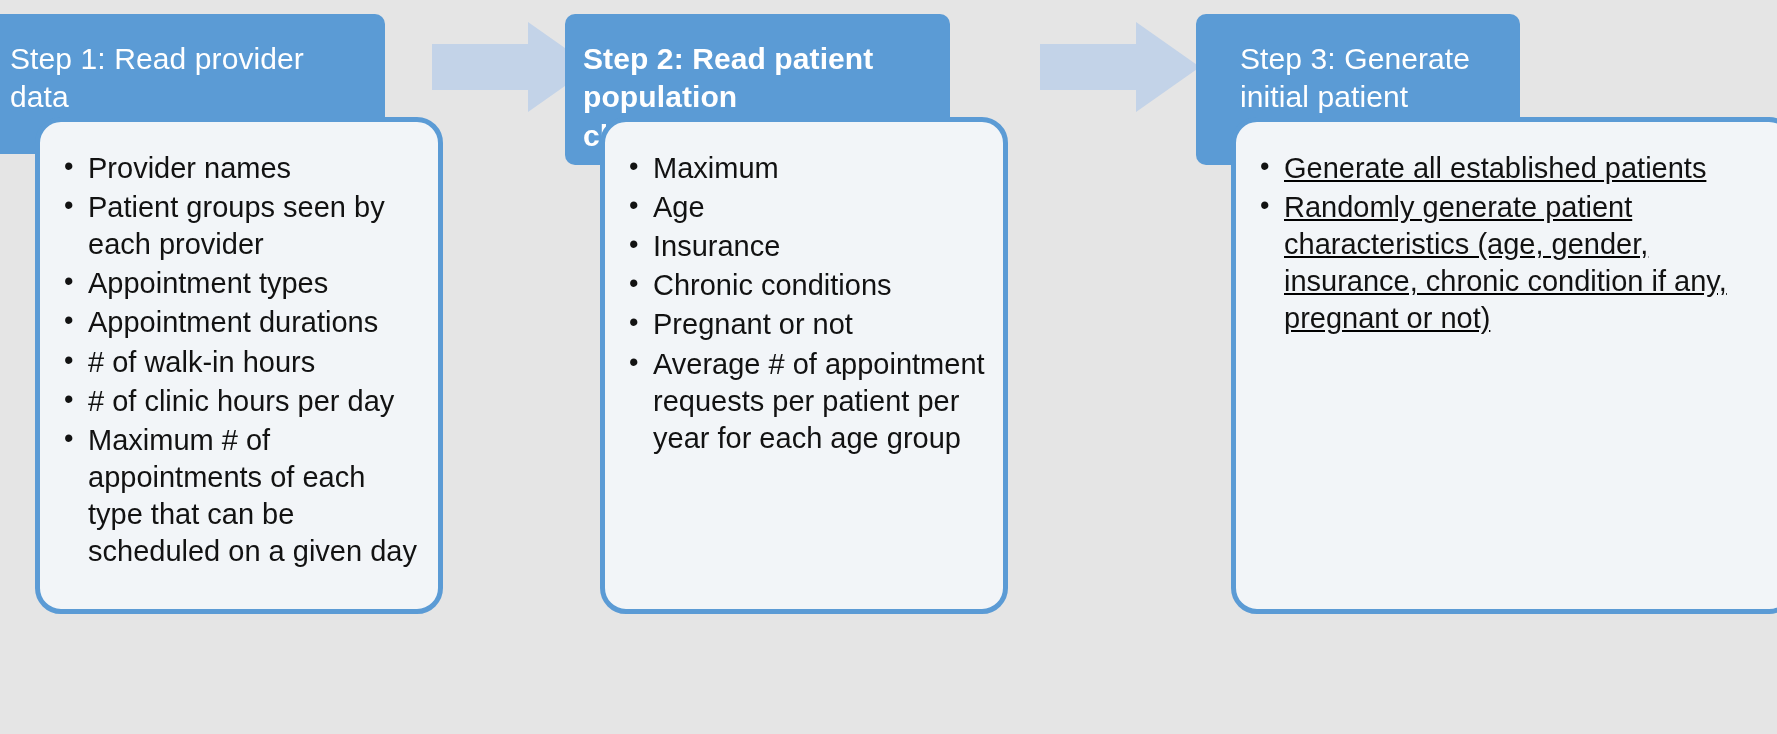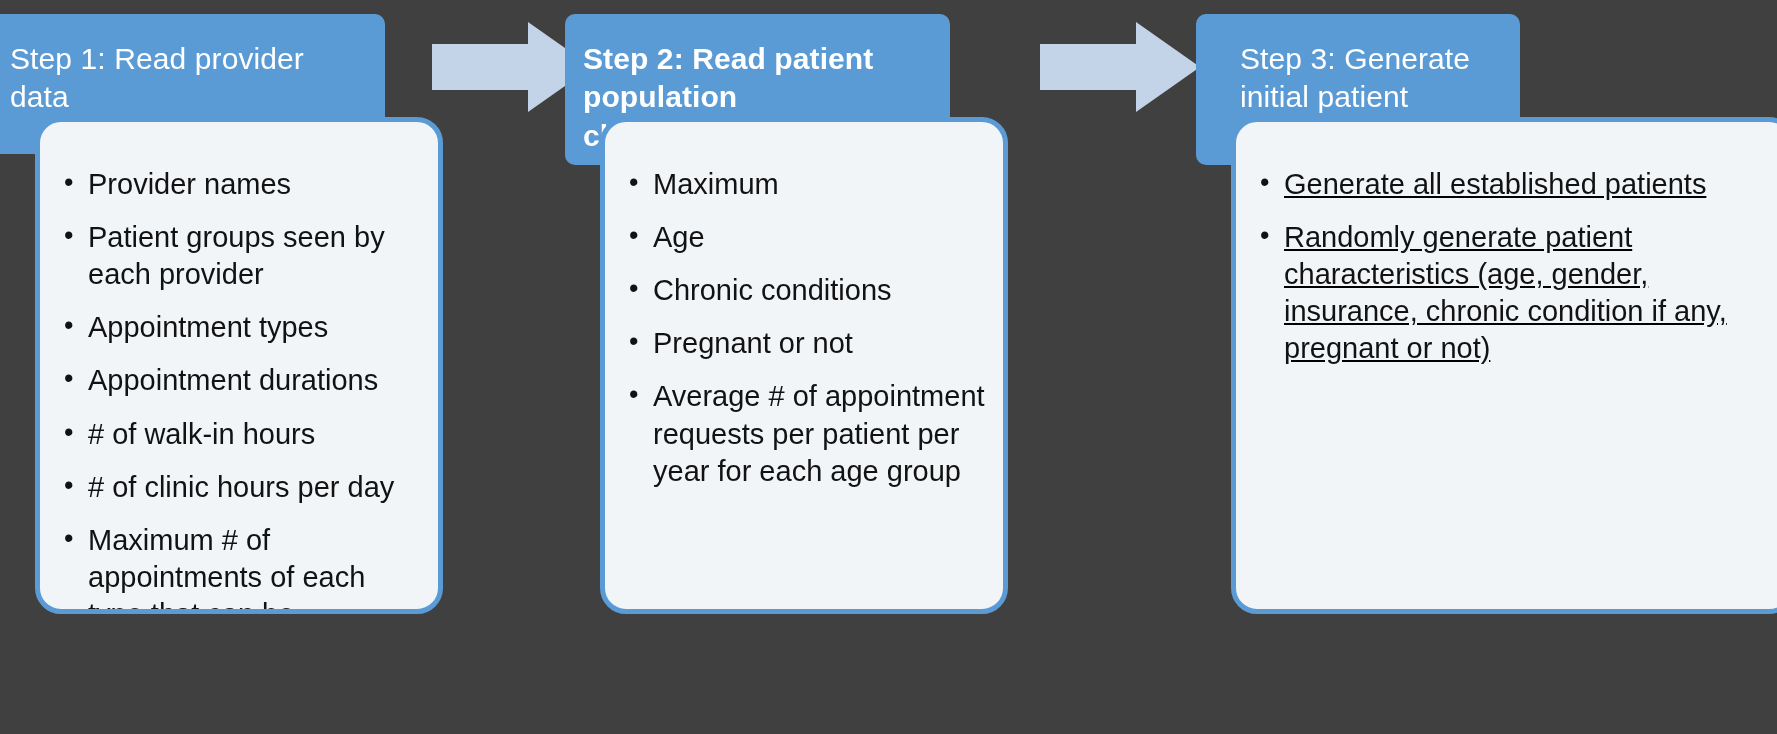--- a/index.html
+++ b/index.html
@@ -12,21 +12,21 @@
     height: 734px;
     overflow: hidden;
     font-family: "Liberation Sans", sans-serif;
     position: relative;
   }
 
   #canvas {
     position: relative;
     width: 1777px;
     height: 734px;
-    background: #404040;
+    background: #e5e5e5;
     overflow: hidden;
   }
 
   
   .step {
     position: absolute;
     top: 0;
     width: 470px;
     height: 640px;
   }
@@ -67,21 +67,20 @@
     margin: 0;
     padding: 28px 10px 10px 22px;
     font-size: 29px;
     line-height: 1.28;
     color: #121212;
   }
   .bullets li {
     position: relative;
     padding-left: 26px;
     margin-bottom: 2px;
-    margin-top: 16px;
   }
   .bullets li::before {
     content: "\2022";
     position: absolute;
     left: 2px;
     top: -1px;
     font-size: 27px;
     color: #121212;
   }
 
@@ -139,20 +138,21 @@
   </div>
 
   <div class="step" id="step-2">
     <div class="step-header">
       <span>Step 2: Read patient population characteristics</span>
     </div>
     <div class="step-body">
       <ul class="bullets">
         <li>Maximum</li>
         <li>Age</li>
+        <li>Insurance</li>
         <li>Chronic conditions</li>
         <li>Pregnant or not</li>
         <li>Average # of appointment requests per patient per year for each age group</li>
       </ul>
     </div>
   </div>
 
   <div class="arrow" id="arrow-2">
     <svg width="160" height="90" viewBox="0 0 160 90" xmlns="http://www.w3.org/2000/svg">
       <polygon points="0,22 96,22 96,0 160,45 96,90 96,68 0,68" fill="#c3d3e8"></polygon>

